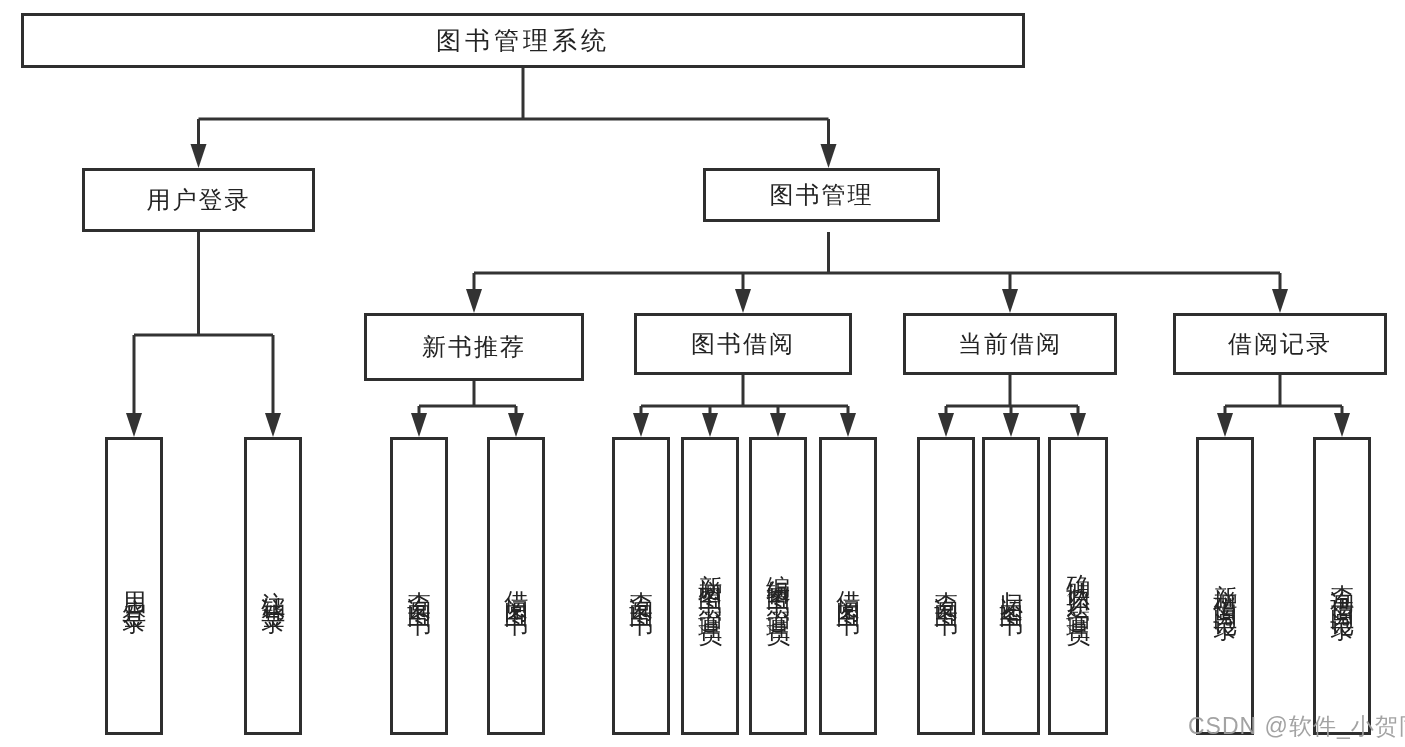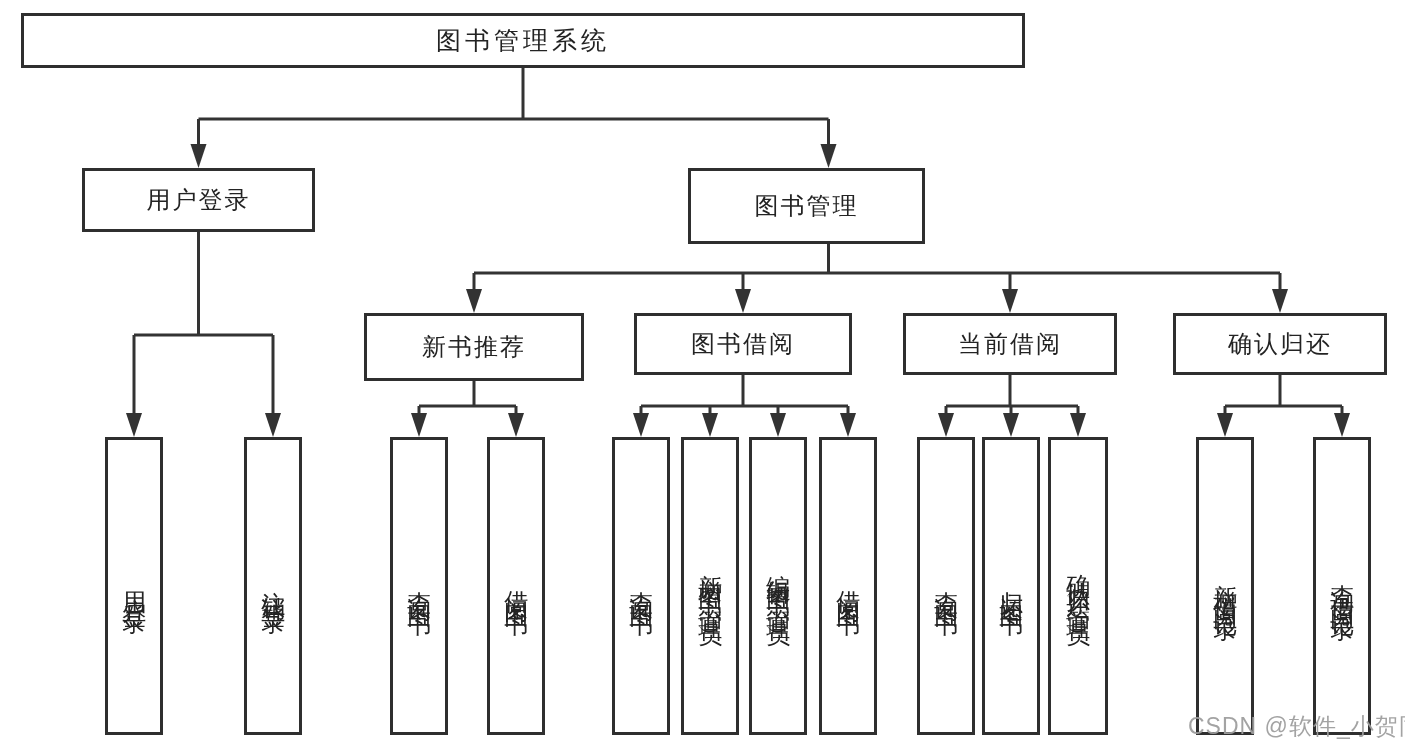--- a/index.html
+++ b/index.html
@@ -133,35 +133,35 @@
     </g>
   </svg>
 
   <div class="node h root" style="left:21px; top:13px; width:1004px; height:55px">
     <span>图书管理系统</span>
   </div>
 
   <div class="node h" style="left:82px; top:168px; width:233px; height:64px">
     <span>用户登录</span>
   </div>
-  <div class="node h" style="left:688px; top:168px; width:237px; height:76px">
+  <div class="node h" style="left:703px; top:168px; width:237px; height:54px">
     <span>图书管理</span>
   </div>
 
   <div class="node h" style="left:364px; top:313px; width:220px; height:68px">
     <span>新书推荐</span>
   </div>
   <div class="node h" style="left:903px; top:313px; width:214px; height:62px">
     <span>当前借阅</span>
   </div>
   <div class="node h" style="left:634px; top:313px; width:218px; height:62px">
     <span>图书借阅</span>
   </div>
   <div class="node h" style="left:1173px; top:313px; width:214px; height:62px">
-    <span>确认归还</span>
+    <span>借阅记录</span>
   </div>
 
   <div class="node v" style="left:105px; top:437px; width:58px; height:298px">
     <span>用户登录</span>
   </div>
   <div class="node v" style="left:244px; top:437px; width:58px; height:298px">
     <span>注销登录</span>
   </div>
 
   <div class="node v" style="left:390px; top:437px; width:58px; height:298px">

